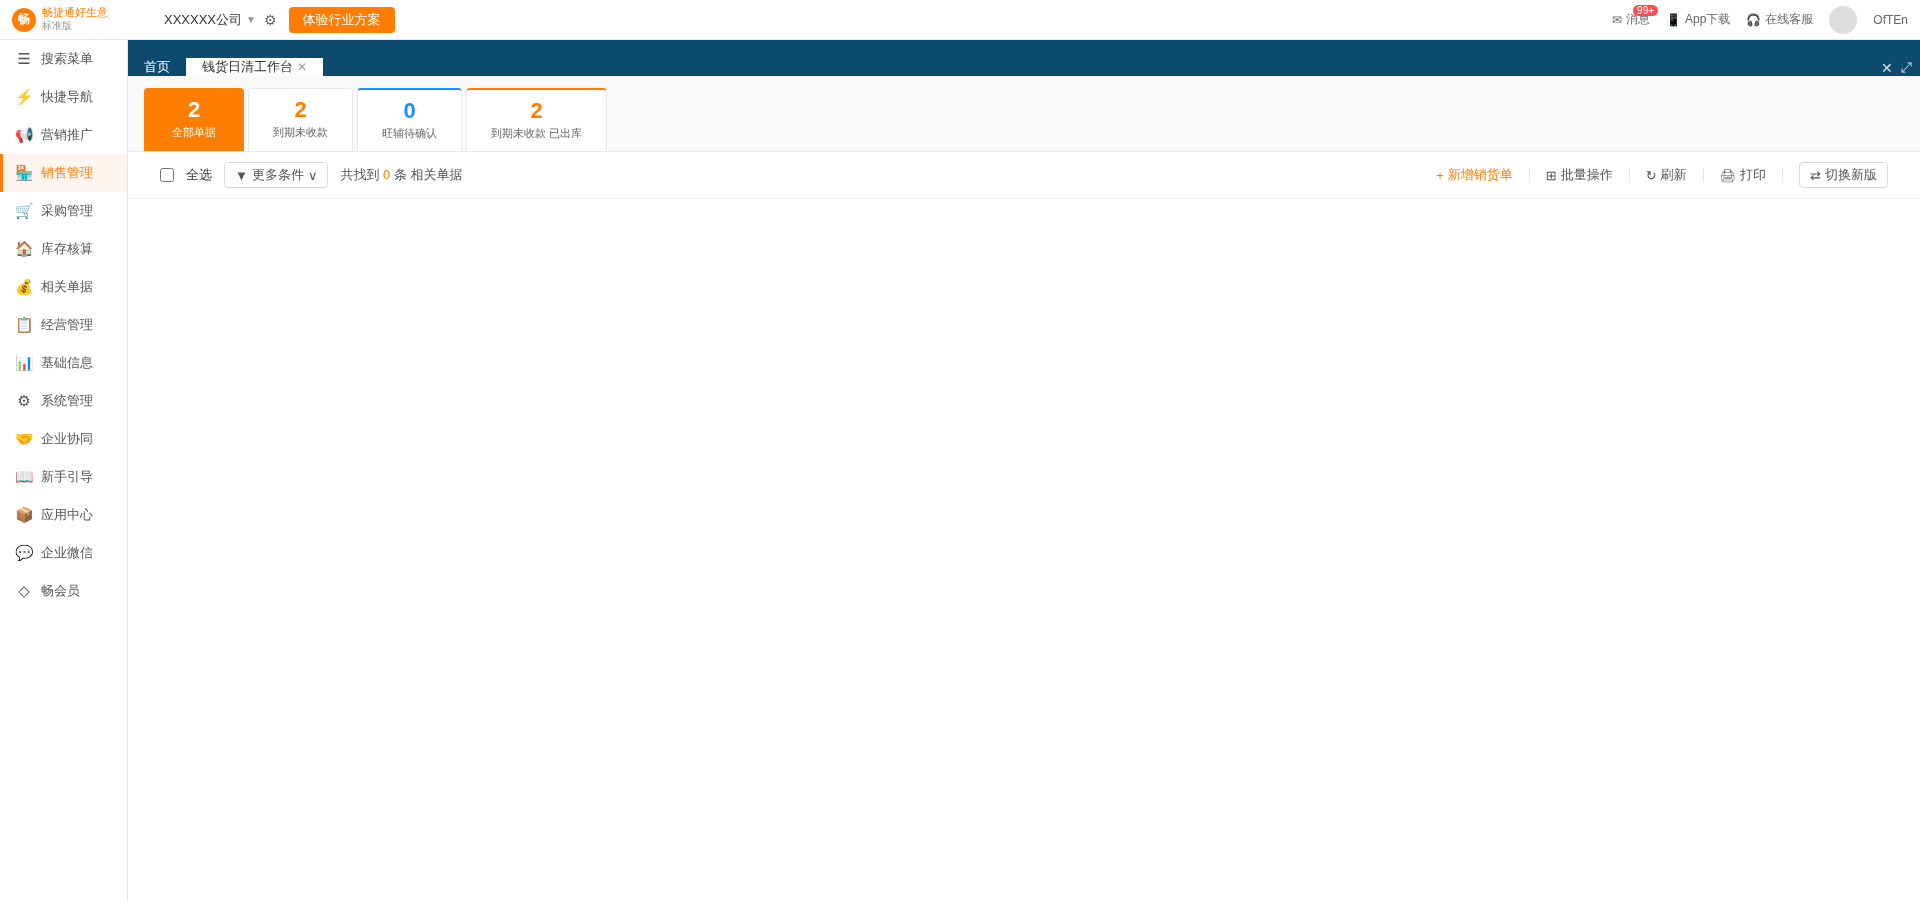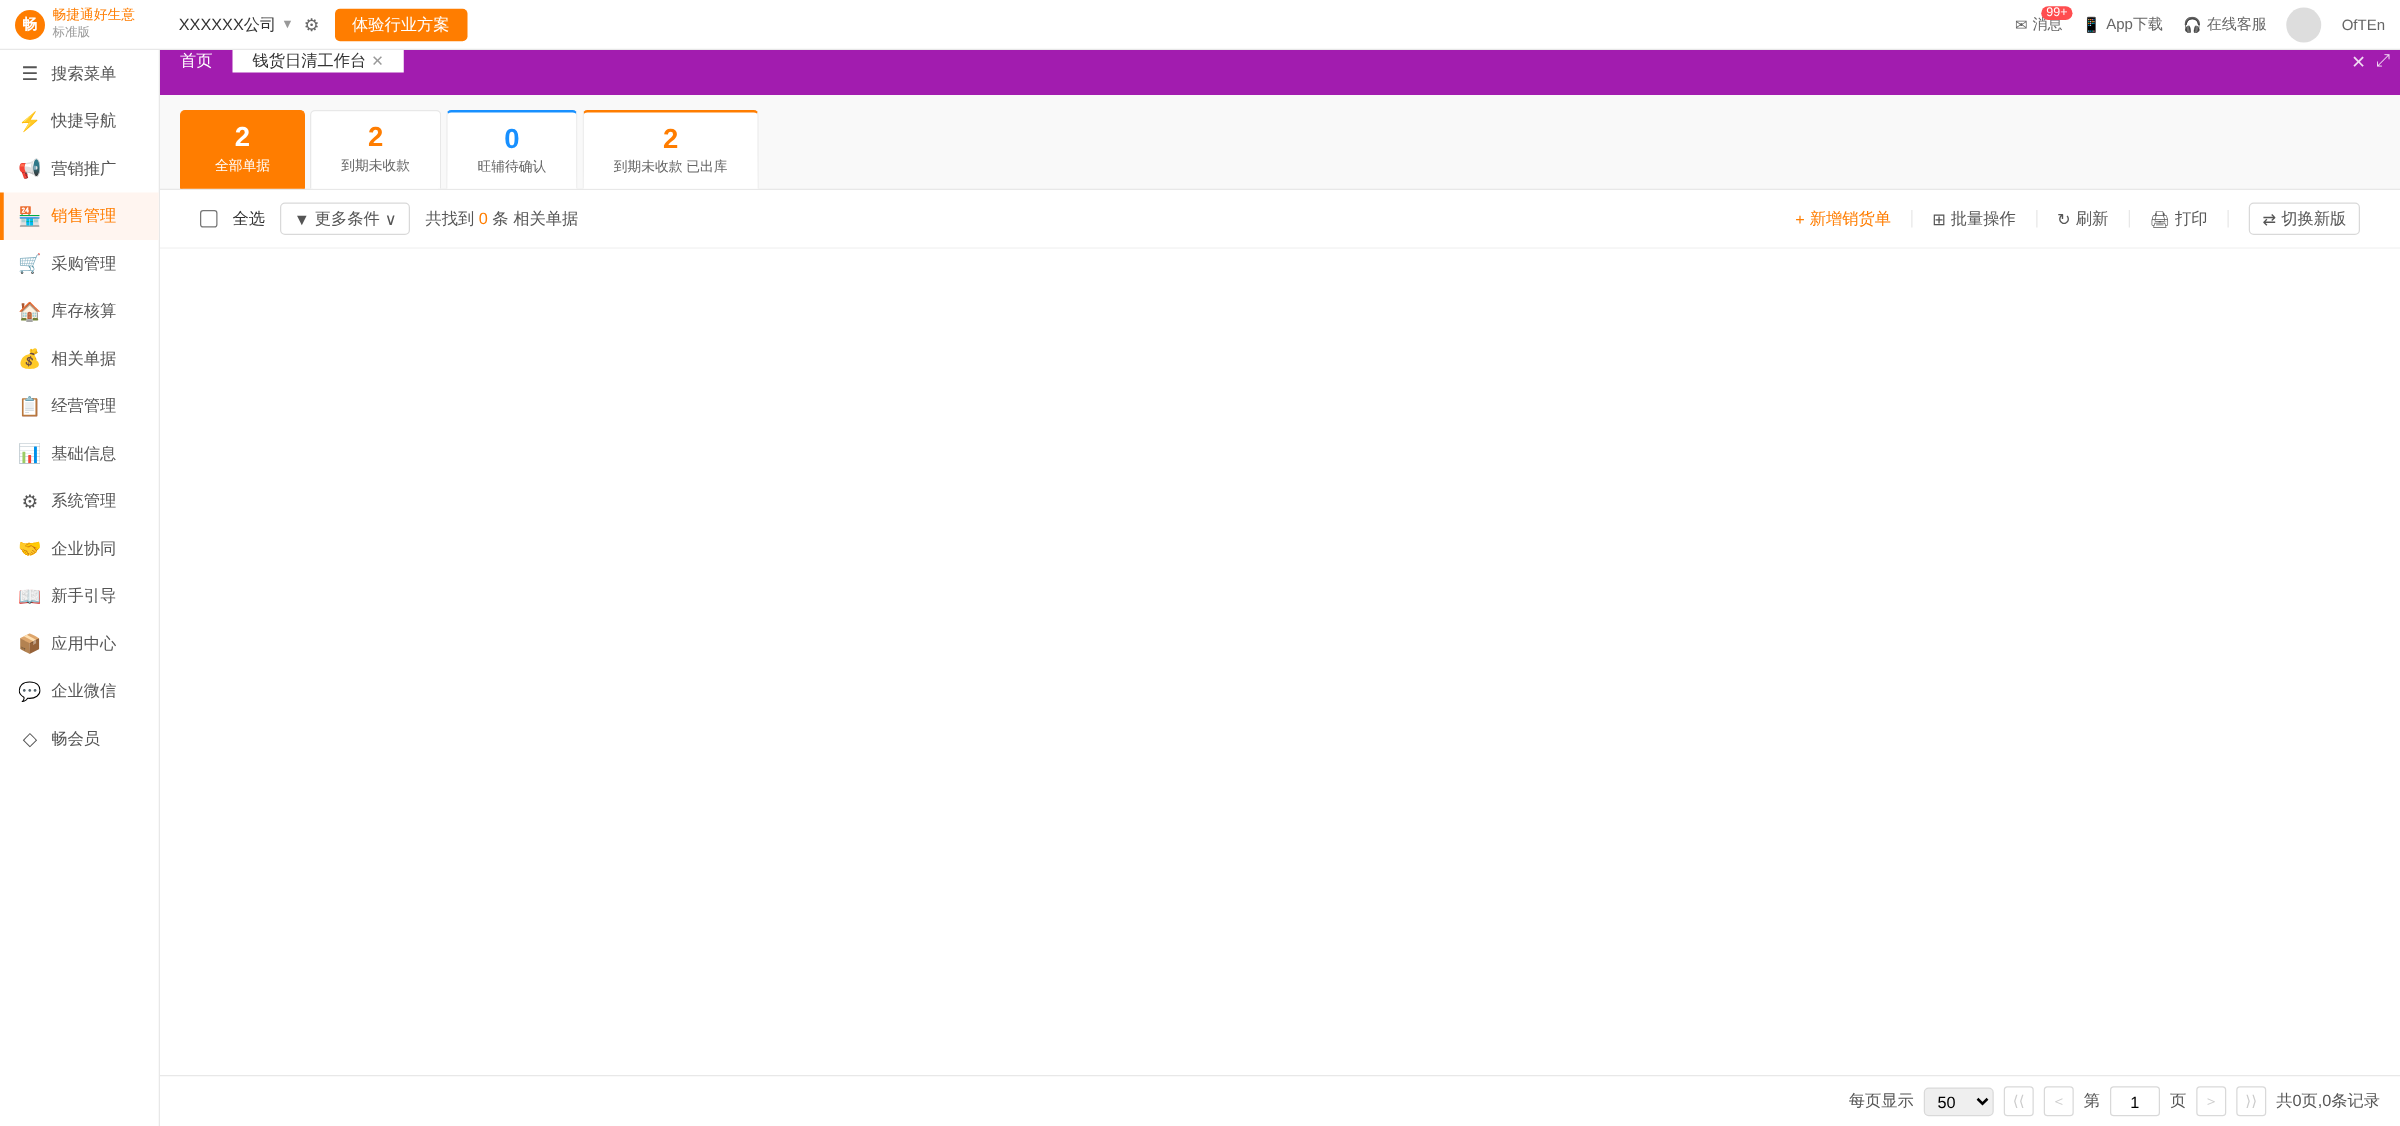--- a/index.html
+++ b/index.html
@@ -27,21 +27,21 @@
       width: 24px; height: 24px;
       background: #ff7d00;
       border-radius: 50%;
       display: flex; align-items: center; justify-content: center;
       color: #fff; font-size: 12px; font-weight: bold;
     }
     .logo-text { font-size: 11px; color: #ff7d00; line-height: 1.2; }
     .logo-sub { font-size: 10px; color: #999; }
     .company-selector {
       display: flex; align-items: center; gap: 4px;
-      cursor: pointer; margin-left: 3px;
+      cursor: pointer; margin-left: 24px;
     }
     .company-name { font-size: 13px; color: #333; }
     .chevron-down { font-size: 10px; color: #999; }
     .gear-icon { margin-left: 8px; color: #666; cursor: pointer; font-size: 14px; }
     .trial-btn {
       margin-left: 12px;
       background: #ff7d00;
       color: #fff;
       border: none;
       border-radius: 4px;
@@ -77,23 +77,23 @@
     .avatar {
       width: 28px; height: 28px;
       background: #ddd;
       border-radius: 50%;
     }
     .username { font-size: 12px; color: #666; }
 
     
     .tab-bar {
       height: 36px;
-      background: #a21caf;
-      display: flex;
-      align-items: flex-start;
+      background: #0c4a6e;
+      display: flex;
+      align-items: flex-end;
       position: fixed;
       top: 40px; left: 128px; right: 0;
       z-index: 99;
     }
     .tab-item {
       display: flex; align-items: center;
       padding: 0 16px;
       font-size: 13px;
       color: rgba(255,255,255,0.85);
       cursor: pointer;
@@ -468,30 +468,15 @@
         <div class="switch-btn">
           <span>⇄</span>
           <span>切换新版</span>
         </div>
       </div>
     </div>
 
     <div class="table-area">
     </div>
 
-    <div class="pagination-bar">
-      <span>每页显示</span>
-      <select class="per-page-select">
-        <option value="50">50</option>
-        <option value="100">100</option>
-      </select>
-      <div class="page-nav-btn disabled">⟨⟨</div>
-      <div class="page-nav-btn disabled">＜</div>
-      <span>第</span>
-      <input class="page-input" type="text" value="1" style="">
-      <span>页</span>
-      <div class="page-nav-btn disabled">＞</div>
-      <div class="page-nav-btn disabled">⟩⟩</div>
-      <span class="page-total">共0页,0条记录</span>
-    </div>
 
   </div>
 </div>
 
 </body></html>

